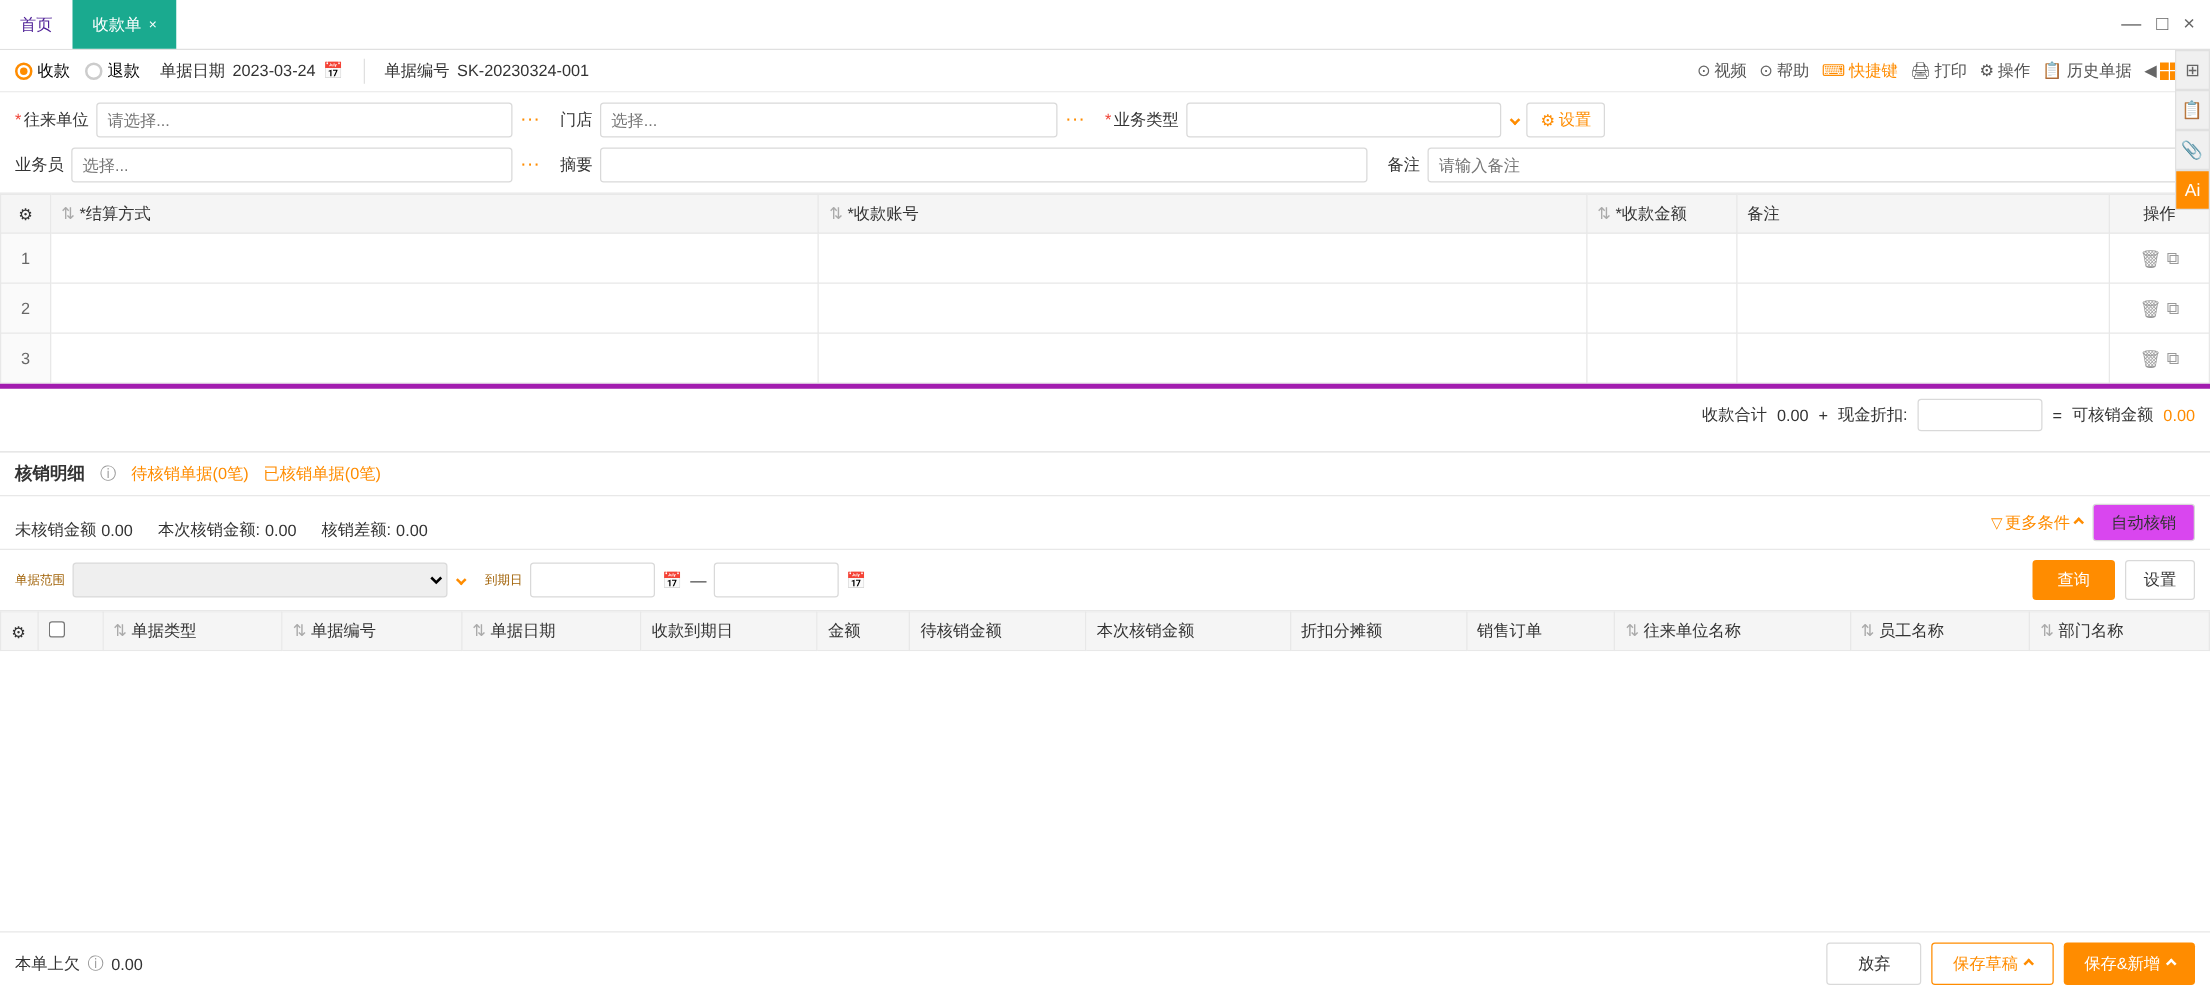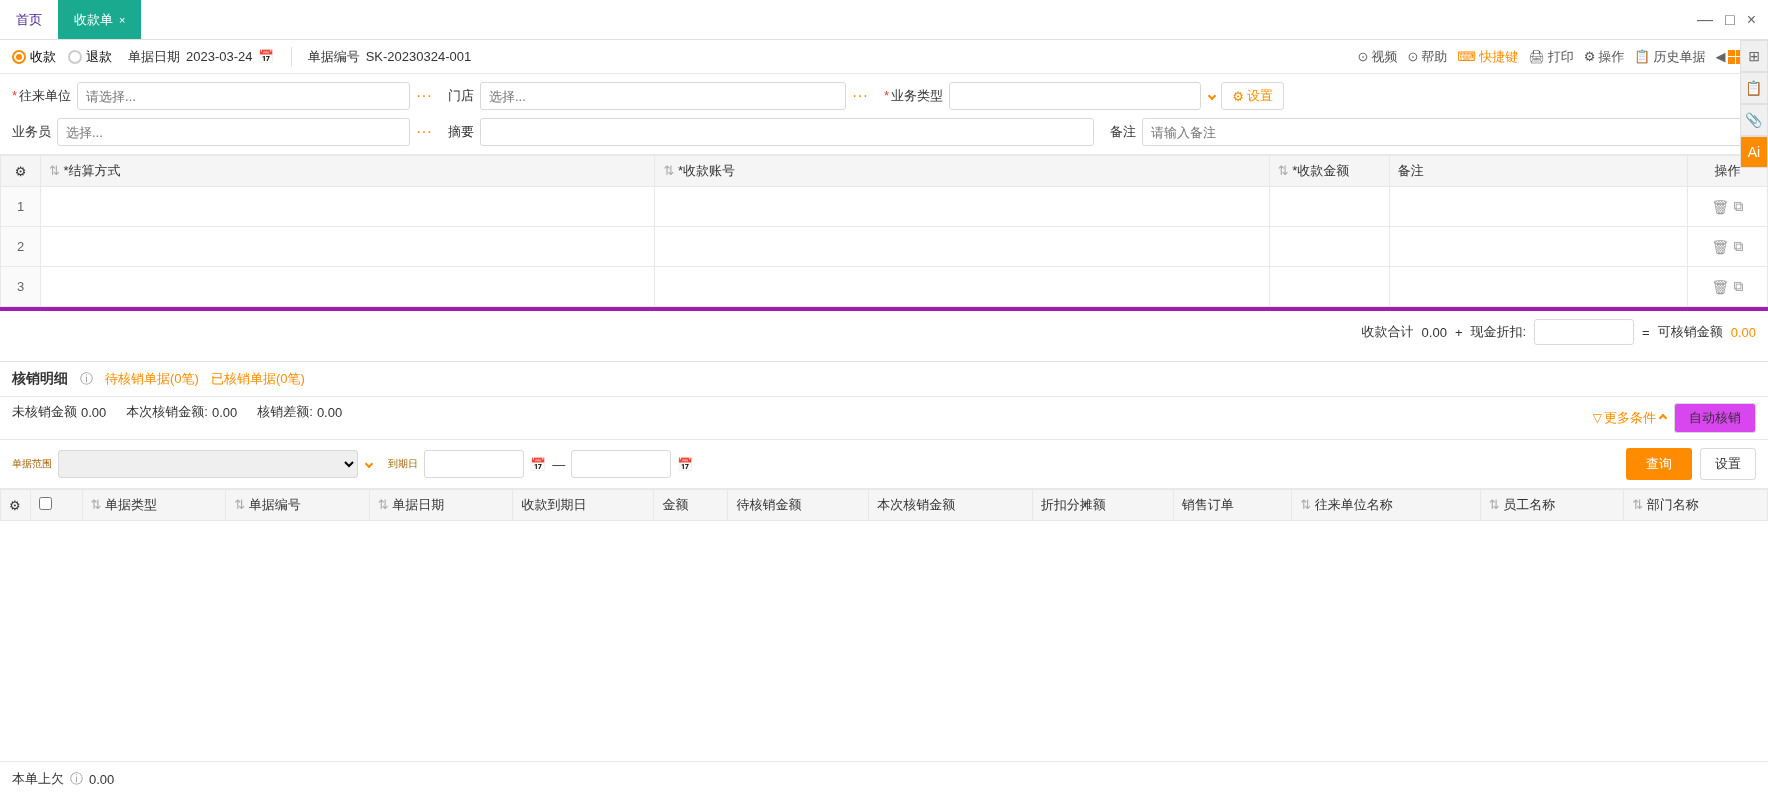--- a/index.html
+++ b/index.html
@@ -62,21 +62,21 @@
     .summary-orange { color: #ff8c00; font-weight: 500; }
     .summary-input { width: 100px; height: 26px; border: 1px solid #d9d9d9; border-radius: 3px; padding: 0 6px; }
 
     
     .bottom-section { background: #fff; margin-top: 8px; border-top: 1px solid #e0e0e0; flex: 1; overflow: hidden; }
     .section-header { display: flex; align-items: center; padding: 8px 12px; border-bottom: 1px solid #e8e8e8; gap: 12px; }
     .section-title { font-size: 14px; font-weight: 600; color: #333; }
     .info-icon { color: #999; cursor: pointer; font-size: 13px; }
     .tab-link { color: #ff8c00; cursor: pointer; font-size: 13px; text-decoration: none; }
 
-    .stats-row { display: flex; align-items: flex-start; padding: 6px 12px; gap: 20px; border-bottom: 1px solid #e8e8e8; }
+    .stats-row { display: flex; align-items: flex-end; padding: 6px 12px; gap: 20px; border-bottom: 1px solid #e8e8e8; }
     .stat-item { display: flex; align-items: center; gap: 4px; font-size: 13px; color: #333; }
     .stat-value { font-weight: 500; }
     .stats-row-right { margin-left: auto; display: flex; align-items: center; gap: 8px; }
     .more-conditions { color: #ff8c00; cursor: pointer; display: flex; align-items: center; gap: 2px; font-size: 12px; }
     .auto-clear-btn { background: #d946ef; border: 1px solid #d9d9d9; border-radius: 3px; padding: 5px 14px; cursor: pointer; color: #333; font-size: 13px; }
 
     .filter-row { display: flex; align-items: center; padding: 8px 12px; gap: 16px; border-bottom: 1px solid #e8e8e8; background: #fff; }
     .filter-field { display: flex; align-items: center; gap: 6px; }
     .filter-label { color: #a16207; font-size: 10px; white-space: nowrap; }
     .filter-select { height: 28px; border: 1px solid #d9d9d9; border-radius: 3px; padding: 0 8px; font-size: 13px; min-width: 200px; }
@@ -423,20 +423,31 @@
       </table>
     </div>
   </div>
 
   <div class="page-footer">
     <div class="footer-info">
       <span>本单上欠</span>
       <span class="info-circle">ⓘ</span>
       <span>0.00</span>
     </div>
+    <div class="footer-right">
+      <button class="discard-btn">放弃</button>
+      <button class="save-draft-btn">
+        <span>保存草稿</span>
+        <span class="chevron-up"></span>
+      </button>
+      <button class="save-new-btn">
+        <span>保存&amp;新增</span>
+        <span class="chevron-up" style="border-color:#fff;"></span>
+      </button>
+    </div>
   </div>
 </div>
 
 <div class="right-sidebar" style="position:fixed;right:0;top:40px;">
   <div class="sidebar-icon">⊞</div>
   <div class="sidebar-icon">📋</div>
   <div class="sidebar-icon">📎</div>
   <div class="sidebar-icon active" style="background:#ff8c00;color:#fff;">Ai</div>
 </div>
 

